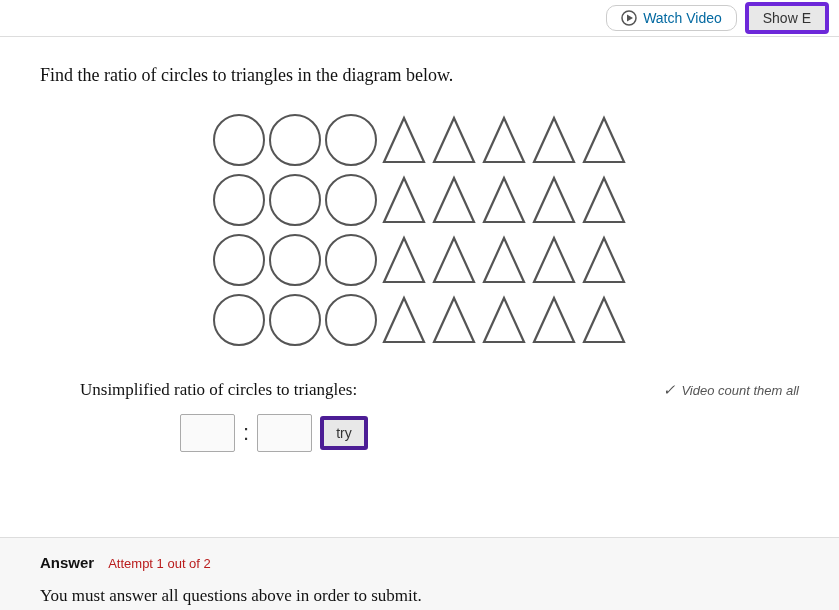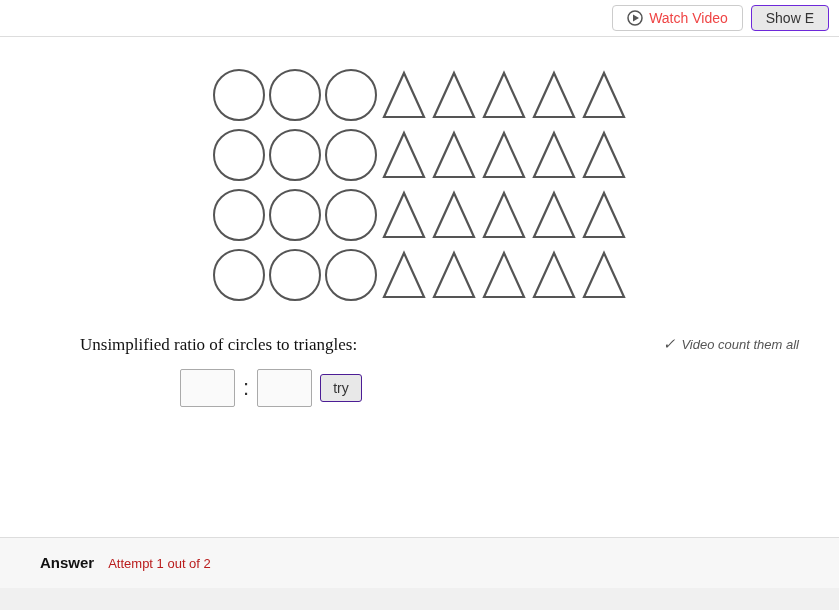--- a/index.html
+++ b/index.html
@@ -22,40 +22,40 @@
       padding: 0 10px;
       gap: 8px;
     }
 
     .watch-video-btn {
       display: flex;
       align-items: center;
       gap: 6px;
       background: white;
       border: 1px solid #ccc;
-      border-radius: 4px;
+      border-radius: 10px;
       padding: 4px 14px;
       cursor: pointer;
       font-size: 14px;
-      color: #ef4444;
+      color: #0369a1;
     }
 
     .watch-video-btn .play-icon {
       width: 16px;
       height: 16px;
       display: inline-flex;
       align-items: center;
       justify-content: center;
     }
 
     .show-btn {
       display: flex;
       align-items: center;
       background: #e8e8e8;
-      border: 1px solid #6d28d9;
+      border: 4px solid #6d28d9;
       border-radius: 4px;
       padding: 4px 14px;
       cursor: pointer;
       font-size: 14px;
       color: #333;
     }
 
     .main-content {
       background: white;
       margin: 0;
@@ -108,21 +108,21 @@
       text-align: left;
       padding-left: 40px;
     }
 
     .ratio-label {
       font-size: 17px;
       font-family: Georgia, serif;
       color: #111;
       margin-bottom: 14px;
       display: flex;
-      align-items: flex-start;
+      align-items: center;
       justify-content: space-between;
       margin-top: 30px;
     }
 
     .hint-text {
       font-size: 13px;
       color: #555;
       font-style: italic;
       font-family: Arial, sans-serif;
       display: flex;
@@ -150,21 +150,21 @@
     }
 
     .ratio-colon {
       font-size: 22px;
       color: #333;
       font-family: Arial, sans-serif;
     }
 
     .try-btn {
       background: #e8e8e8;
-      border: 1px solid #4c1d95;
+      border: 4px solid #4c1d95;
       border-radius: 3px;
       padding: 5px 12px;
       font-size: 14px;
       cursor: pointer;
       color: #333;
       font-family: Arial, sans-serif;
     }
 
     .answer-section {
       background: #f7f7f7;
@@ -206,20 +206,21 @@
       </svg>
     </span>
     <span>Watch Video</span>
   </button>
   <button class="show-btn">
     <span>Show E</span>
   </button>
 </div>
 
 <div class="main-content">
+  <p class="question-text">Find the ratio of circles to triangles in the diagram below.</p>
 
   <div class="diagram-area">
     <div class="diagram-grid">
 
       <div class="diagram-row">
         <div class="circle-shape"></div>
         <div class="circle-shape"></div>
         <div class="circle-shape"></div>
         <svg class="triangle-svg" width="44" height="52" viewBox="0 0 44 52">
             <polygon points="22,4 42,48 2,48" fill="none" stroke="#555" stroke-width="2.2"></polygon>
@@ -316,13 +317,14 @@
       <span class="ratio-colon">:</span>
       <input class="ratio-box" type="text" value="" style="">
       <button class="try-btn">try</button>
     </div>
   </div>
 </div>
 
 <div class="answer-section">
   <span class="answer-label">Answer</span>
   <span class="attempt-text">Attempt 1 out of 2</span>
+  <p class="submit-msg">You must answer all questions above in order to submit.</p>
 </div>
 
 </body></html>

